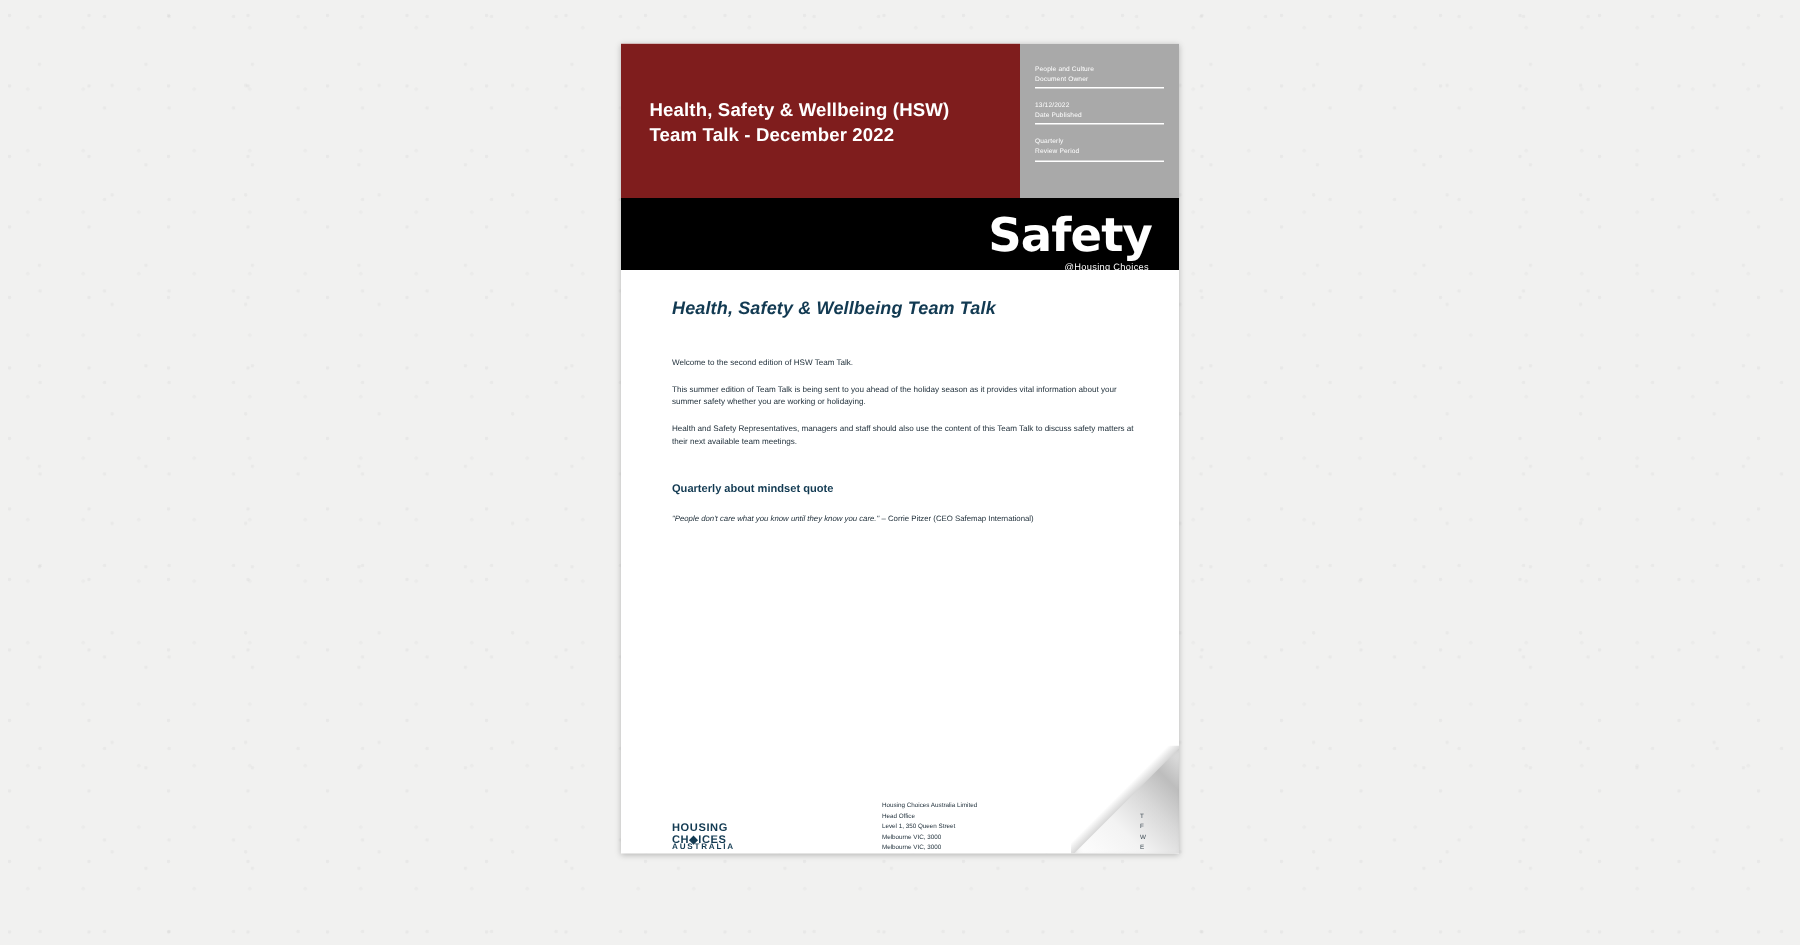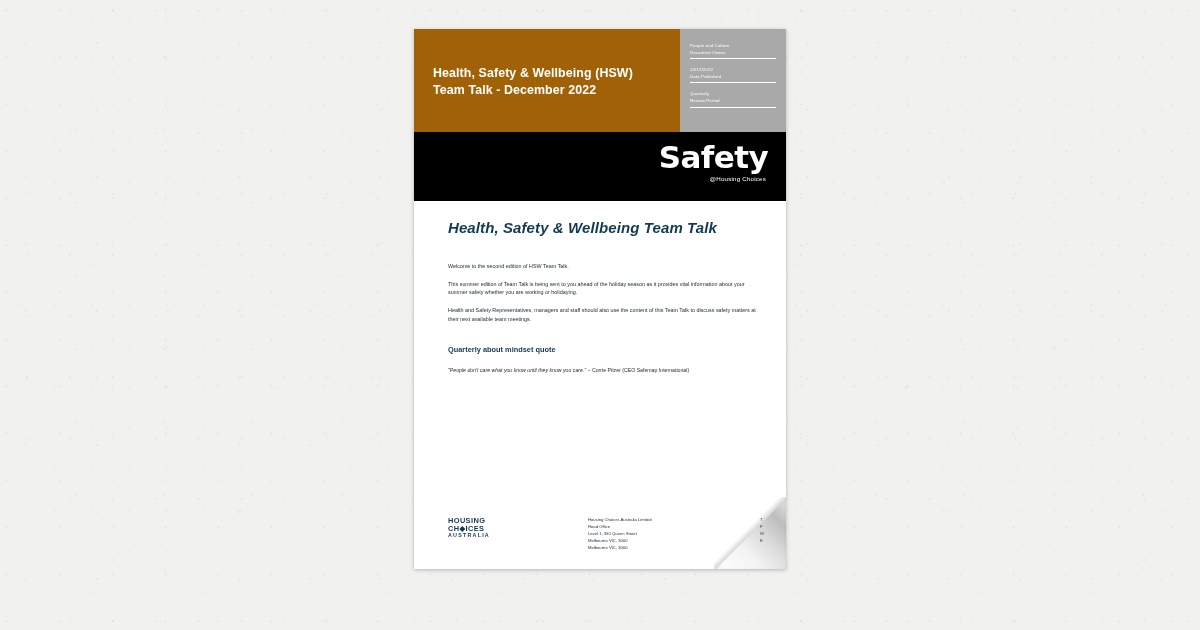--- a/index.html
+++ b/index.html
@@ -39,21 +39,21 @@
     overflow: hidden;
   }
 
   
   .header-band {
     display: flex;
     height: 103px;
     width: 100%;
   }
   .header-left {
-    background: #a16207;
+    background: #7f1d1d;
     flex: 0 0 266px;
     position: relative;
   }
   .header-title {
     position: absolute;
     left: 19px;
     top: 36px;
     color: #ffffff;
     font-size: 12.4px;
     font-weight: bold;
@@ -83,21 +83,21 @@
     letter-spacing: 0.1px;
   }
   .meta-rule {
     border-bottom: 0.6px solid #ffffff;
     margin-top: 2px;
     width: 100%;
   }
 
   
   .safety-band {
-    height: 69px;
+    height: 48px;
     background: #000000;
     position: relative;
   }
   .safety-logo {
     position: absolute;
     right: 18px;
     top: 10px;
     text-align: right;
   }
   .safety-word {
@@ -118,21 +118,21 @@
 
   
   .body-area {
     padding: 18px 28px 0 34px;
     box-sizing: border-box;
     position: relative;
     height: 375px;
   }
   .doc-heading {
     color: #123a52;
-    font-size: 15px;
+    font-size: 12px;
     font-weight: bold;
     font-style: italic;
     margin-bottom: 26px;
     letter-spacing: 0.1px;
   }
   .para {
     color: #1b2b36;
     font-size: 5.4px;
     line-height: 1.6;
     margin-bottom: 9px;
@@ -185,21 +185,21 @@
   
   .footer {
     position: absolute;
     left: 0;
     bottom: 0;
     width: 100%;
     height: 60px;
     padding: 0 22px 0 34px;
     box-sizing: border-box;
     display: flex;
-    align-items: flex-start;
+    align-items: flex-end;
   }
   .hc-logo {
     margin-top: 8px;
     line-height: 1.05;
     color: #123a52;
     font-weight: bold;
     font-size: 7.4px;
     letter-spacing: 0.4px;
   }
   .hc-logo .l3 { font-size: 5.4px; letter-spacing: 1.2px; }

